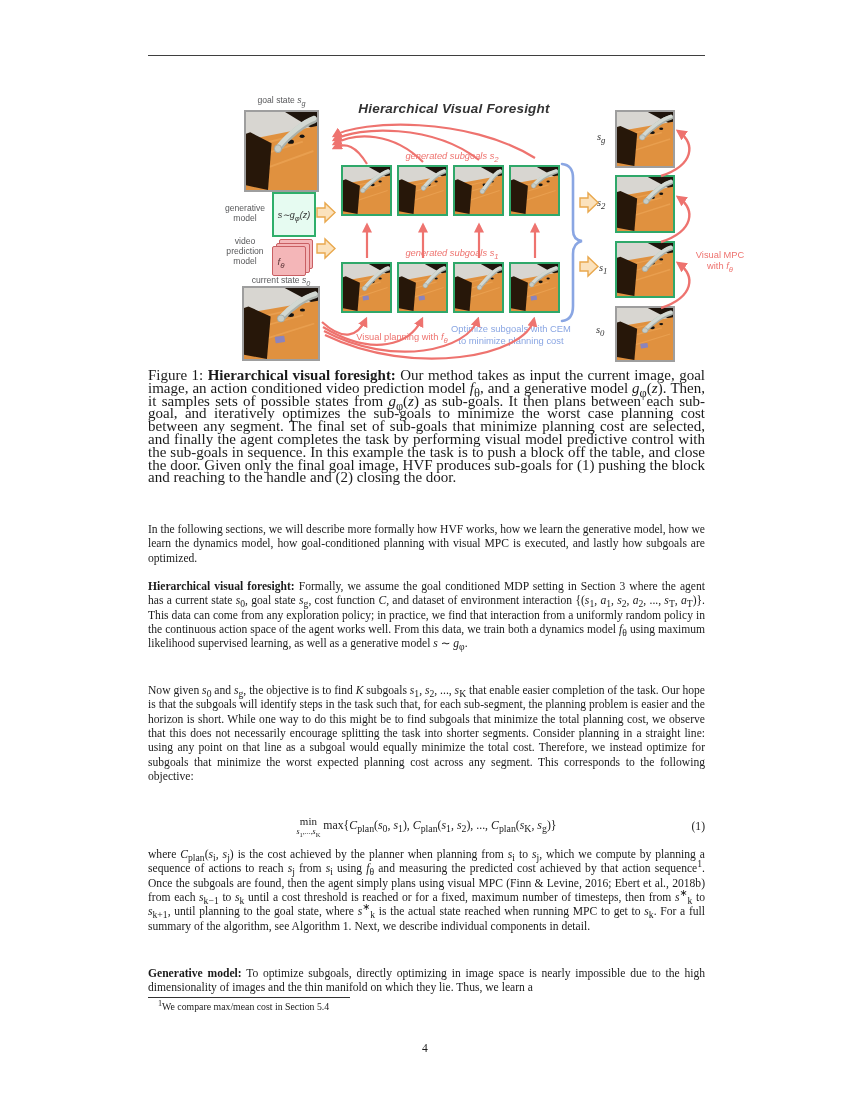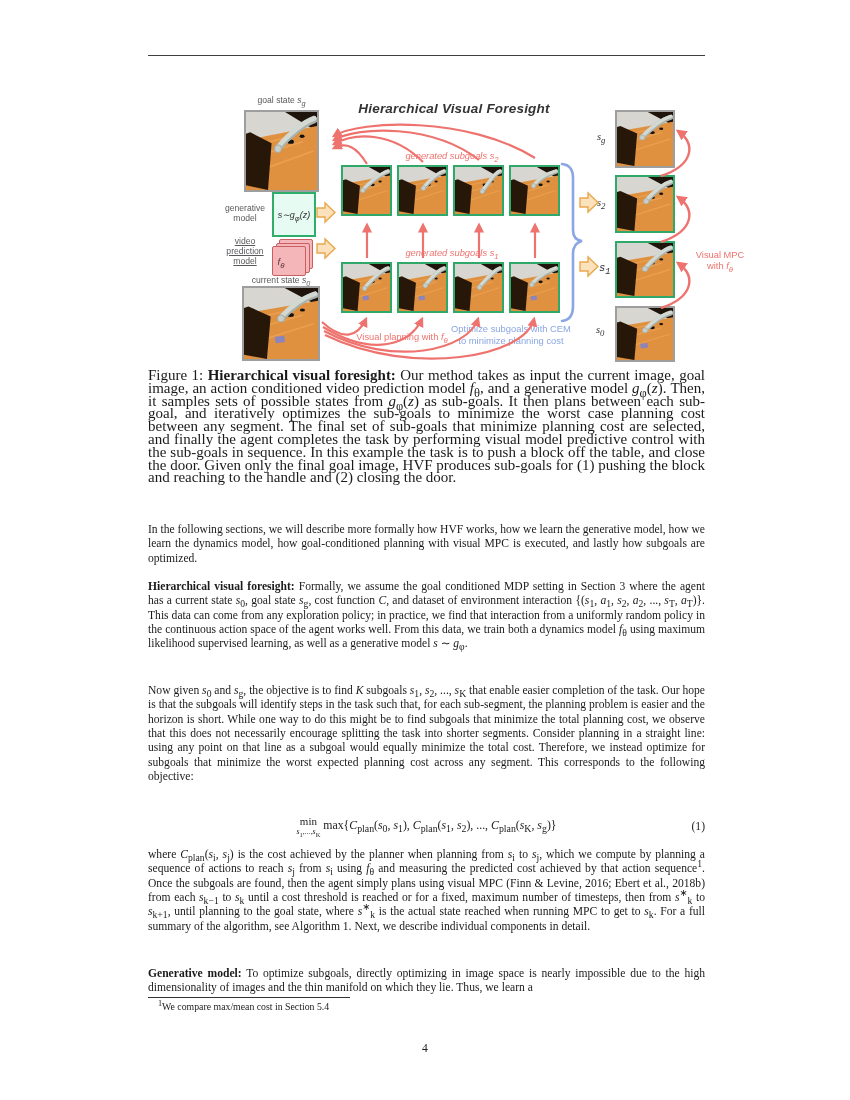--- a/index.html
+++ b/index.html
@@ -51,21 +51,21 @@
 <div class="page">
 
   <div class="abs rule" style="left:148px;top:55px;width:557px;"></div>
 
   <div class="abs" style="left:0;top:0;width:850px;height:370px;margin-left:48px;">
 
     <div class="abs fig-title" style="left:306px;top:101px;width:200px;">Hierarchical Visual Foresight</div>
 
     <div class="abs fig-label" style="left:196px;top:95px;width:75px;">goal state <i>s<sub>g</sub></i></div>
     <div class="abs fig-label" style="left:172px;top:203px;width:50px;">generative<br>model</div>
-    <div class="abs fig-label" style="left:172px;top:236px;width:50px;text-decoration:underline;">video<br>prediction<br>model</div>
+    <div class="abs fig-label" style="left:172px;top:236px;width:50px;">video<br>prediction<br>model</div>
     <div class="abs fig-label" style="left:194px;top:275px;width:78px;">current state <i>s<sub>0</sub></i></div>
 
     <div class="img-frame" style="left:196px;top:110px;width:75px;height:82px;">
         <div class="scene" style="width: 100%; height: 100%;">
           <svg viewBox="0 0 100 100" preserveAspectRatio="none">
   <rect width="100" height="100" fill="#d8d6d1"></rect>
   <polygon points="55,0 100,0 100,25" fill="#1e140c"></polygon>
   <polygon points="0,36 100,18 100,100 0,100" fill="#e0913f"></polygon>
   <path d="M5,60 L80,38 M10,78 L95,50 M0,46 L60,32" stroke="#efa95a" stroke-width="2.5" opacity="0.6" fill="none"></path>
   <polygon points="6,26 36,40 31,100 0,94 0,28" fill="#271709"></polygon>
@@ -245,21 +245,21 @@
   </svg>
         </div>
       </div>
 
     <div class="abs salmon-label2" style="left:277px;top:332px;width:122px;">Visual planning with <i>f<sub>θ</sub></i></div>
     <div class="abs blue-label" style="left:392px;top:323px;width:142px;">Optimize subgoals with CEM<br>to minimize planning cost</div>
     <div class="abs salmon-label2" style="left:628px;top:250px;width:56px;">Visual MPC<br>with <i>f<sub>θ</sub></i></div>
 
     <div class="abs state-label" style="left:549px;top:131px;">s<sub>g</sub></div>
     <div class="abs state-label" style="left:549px;top:197px;">s<sub>2</sub></div>
-    <div class="abs state-label" style="left:551px;top:262px;font-family:Liberation Mono, monospace;">s<sub>1</sub></div>
+    <div class="abs state-label" style="left:551px;top:262px;">s<sub>1</sub></div>
     <div class="abs state-label" style="left:548px;top:324px;">s<sub>0</sub></div>
 
     <div class="img-frame" style="left:567px;top:110px;width:60px;height:58px;">
         <div class="scene" style="width: 100%; height: 100%;">
           <svg viewBox="0 0 100 100" preserveAspectRatio="none">
   <rect width="100" height="100" fill="#d8d6d1"></rect>
   <polygon points="55,0 100,0 100,25" fill="#1e140c"></polygon>
   <polygon points="0,36 100,18 100,100 0,100" fill="#e0913f"></polygon>
   <path d="M5,60 L80,38 M10,78 L95,50 M0,46 L60,32" stroke="#efa95a" stroke-width="2.5" opacity="0.6" fill="none"></path>
   <polygon points="6,26 36,40 31,100 0,94 0,28" fill="#271709"></polygon>

